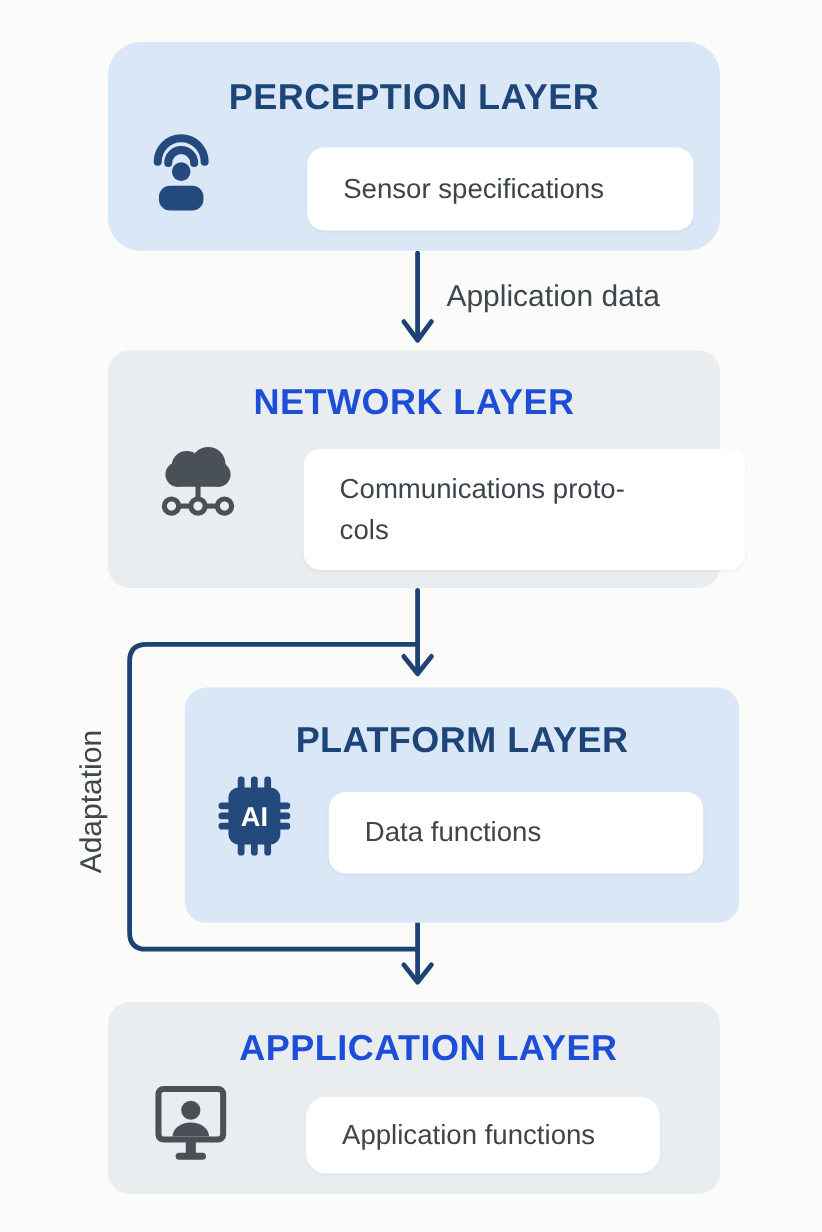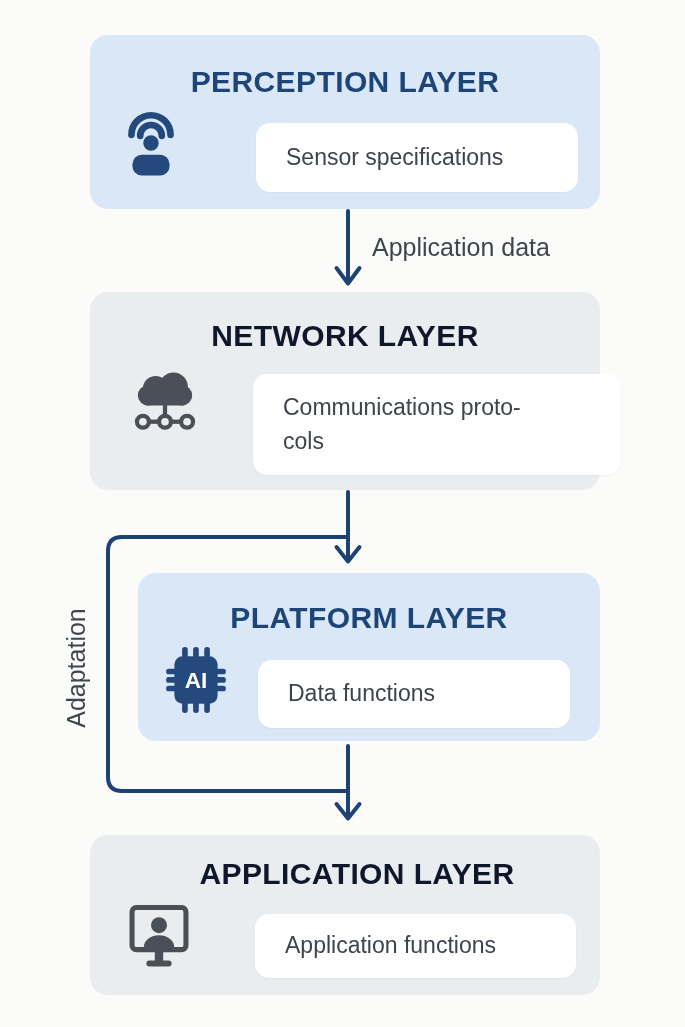--- a/index.html
+++ b/index.html
@@ -32,21 +32,21 @@
   .layer-title {
     position: absolute;
     left: 0; right: 0;
     text-align: center;
     font-weight: 700;
     font-size: 30px;
     letter-spacing: 0.4px;
     white-space: nowrap;
   }
   .layer-title.navy { color: #1e4577; }
-  .layer-title.slate { color: #0f172a; }
+  .layer-title.slate { color: #1d4ed8; }
 
   .pill {
     position: absolute;
     background: #ffffff;
     border-radius: 14px;
     box-shadow: 0 1px 2px rgba(40,50,60,0.05);
     display: flex;
     align-items: center;
     box-sizing: border-box;
     padding-left: 30px;
@@ -87,21 +87,21 @@
       <path d="M348 492 V 558"></path>
       <path d="M336.5 547 L348 561.5 L359.5 547"></path>
 
       <path d="M348 537 H122 Q108 537 108 551 V 777 Q108 791 122 791 H348"></path>
 
       <path d="M348 746 V 815"></path>
       <path d="M336.5 804 L348 818.5 L359.5 804"></path>
     </g>
   </svg>
 
-  <div class="layer-card blue" style="left:90px; top:35px; width:510px; height:174px;">
+  <div class="layer-card blue" style="left:90px; top:35px; width:510px; height:174px;border-radius:27px;">
     <div class="layer-title navy" style="top:30px;">PERCEPTION LAYER</div>
     <div class="icon-slot" style="left:34px; top:72px; width:54px; height:70px;">
       <svg viewBox="0 0 52 68" width="54" height="70" xmlns="http://www.w3.org/2000/svg">
         <path d="M7 27 A19 19 0 0 1 45 27" stroke="#24497c" stroke-width="6.5" fill="none" stroke-linecap="round"></path>
         <path d="M15.5 28 A10.5 10.5 0 0 1 36.5 28" stroke="#24497c" stroke-width="6.5" fill="none" stroke-linecap="round"></path>
         <circle cx="26" cy="35" r="7.5" fill="#24497c"></circle>
         <rect x="8" y="46.5" width="36" height="20" rx="9" fill="#24497c"></rect>
       </svg>
     </div>
     <div class="pill" style="left:166px; top:88px; width:322px; height:69px;">
@@ -132,21 +132,21 @@
       </svg>
     </div>
     <div class="pill" style="left:163px; top:82px; width:368px; height:101px;">
       <span class="pill-text">Communications proto-
 cols</span>
     </div>
   </div>
 
   <div class="edge-label rotated" style="left:-34px; top:653px;">Adaptation</div>
 
-  <div class="layer-card blue" style="left:138px; top:573px; width:462px; height:168px;">
+  <div class="layer-card blue" style="left:154px; top:573px; width:462px; height:196px;">
     <div class="layer-title navy" style="top:28px;">PLATFORM LAYER</div>
     <div class="icon-slot" style="left:27px; top:72px; width:62px; height:70px;text-align:right;">
       <svg viewBox="0 0 60 68" width="62" height="70" xmlns="http://www.w3.org/2000/svg">
         <g fill="#24497c">
           <rect x="16.5" y="2" width="5.5" height="11" rx="2.5"></rect>
           <rect x="27.2" y="2" width="5.5" height="11" rx="2.5"></rect>
           <rect x="38" y="2" width="5.5" height="11" rx="2.5"></rect>
           <rect x="16.5" y="55" width="5.5" height="11" rx="2.5"></rect>
           <rect x="27.2" y="55" width="5.5" height="11" rx="2.5"></rect>
           <rect x="38" y="55" width="5.5" height="11" rx="2.5"></rect>
@@ -171,18 +171,18 @@
     <div class="layer-title slate" style="top:22px;padding-left:24px;">APPLICATION LAYER</div>
     <div class="icon-slot" style="left:37px; top:63px; width:64px; height:78px;">
       <svg viewBox="0 0 76 80" width="64" height="78" xmlns="http://www.w3.org/2000/svg">
         <rect x="6" y="5" width="64" height="50" rx="5" fill="none" stroke="#4a5057" stroke-width="6"></rect>
         <circle cx="38" cy="26" r="9.5" fill="#4a5057"></circle>
         <path d="M20 52 a18 14 0 0 1 36 0 z" fill="#4a5057"></path>
         <rect x="33" y="56" width="10" height="13" fill="#4a5057"></rect>
         <rect x="23" y="68" width="30" height="7" rx="3.5" fill="#4a5057"></rect>
       </svg>
     </div>
-    <div class="pill" style="left:165px; top:79px; width:321px; height:64px;">
+    <div class="pill" style="left:165px; top:79px; width:295px; height:64px;border-radius:17px;">
       <span class="pill-text">Application functions</span>
     </div>
   </div>
 
 </div>
 
 </body></html>

